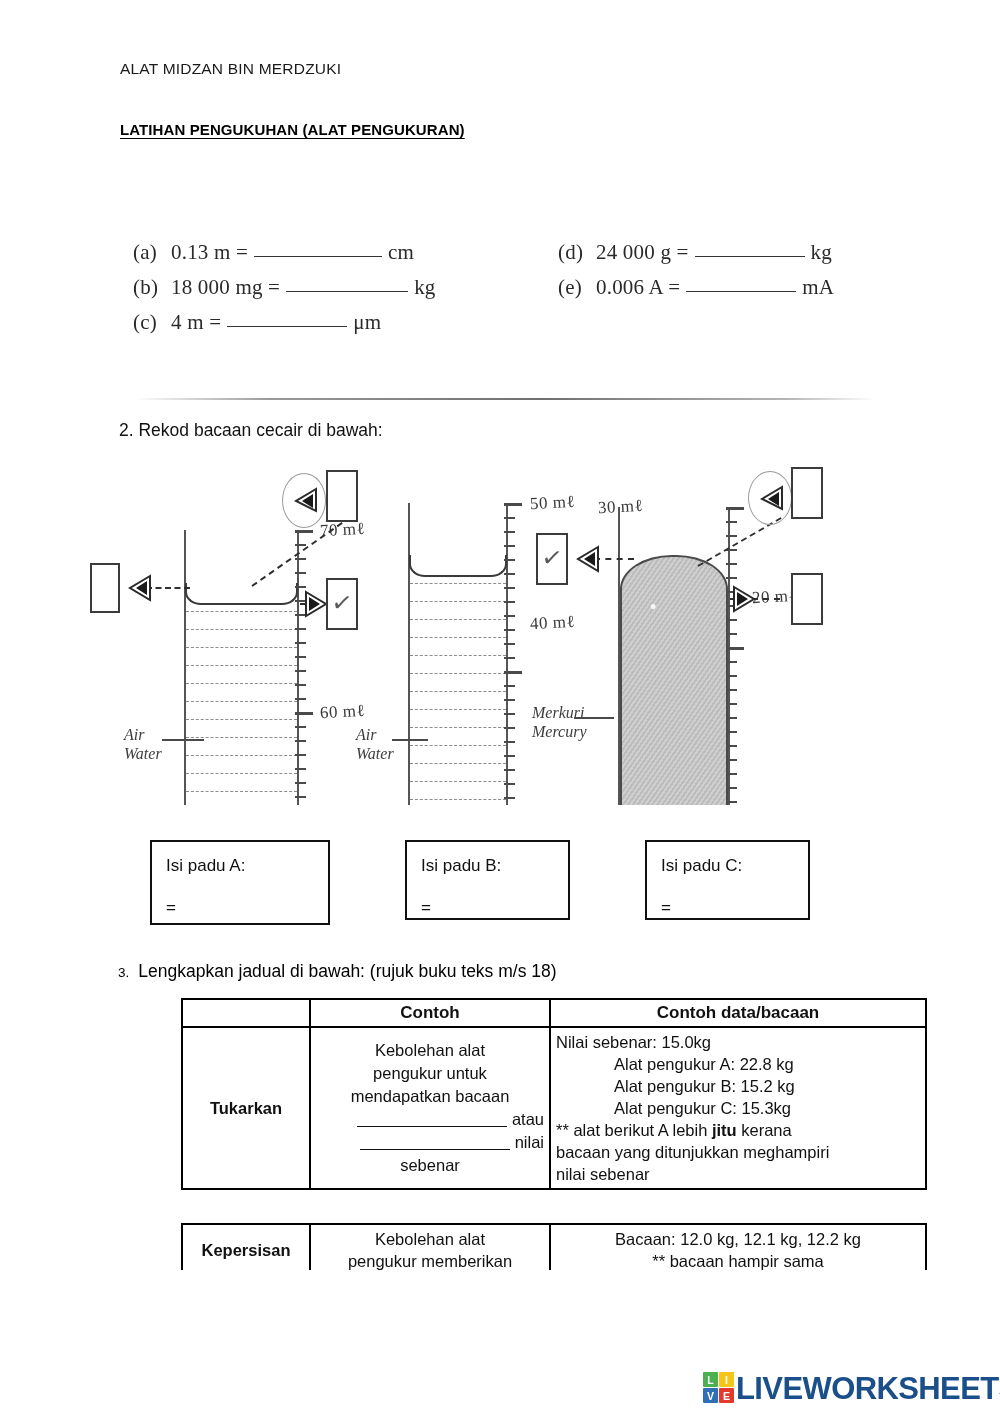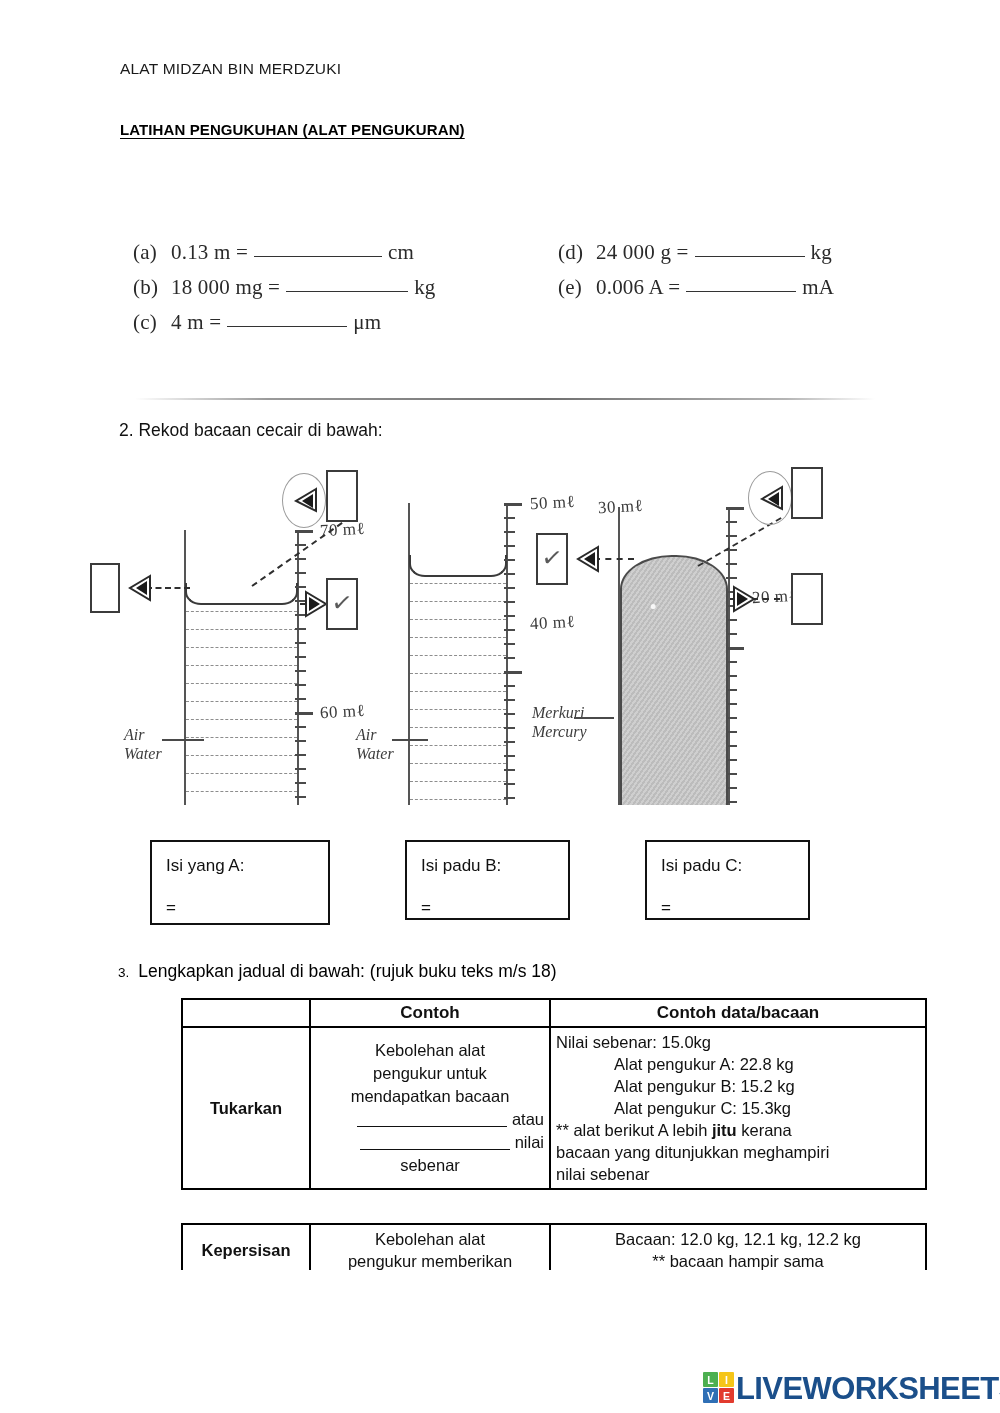--- a/index.html
+++ b/index.html
@@ -533,21 +533,21 @@
         </svg>
       </div>
       <div class="eye-box" style="left:213px; top:118px; width:32px; height:52px;">
         <span class="check"></span>
       </div>
     </div>
   </div>
 
   <div class="isi-row">
     <div class="isi-box a">
-      <div class="t">Isi yang A:</div>
+      <div class="t">Isi padu A:</div>
       <div class="eq">=</div>
     </div>
     <div class="isi-box b">
       <div class="t">Isi padu B:</div>
       <div class="eq">=</div>
     </div>
     <div class="isi-box c">
       <div class="t">Isi padu C:</div>
       <div class="eq">=</div>
     </div>

